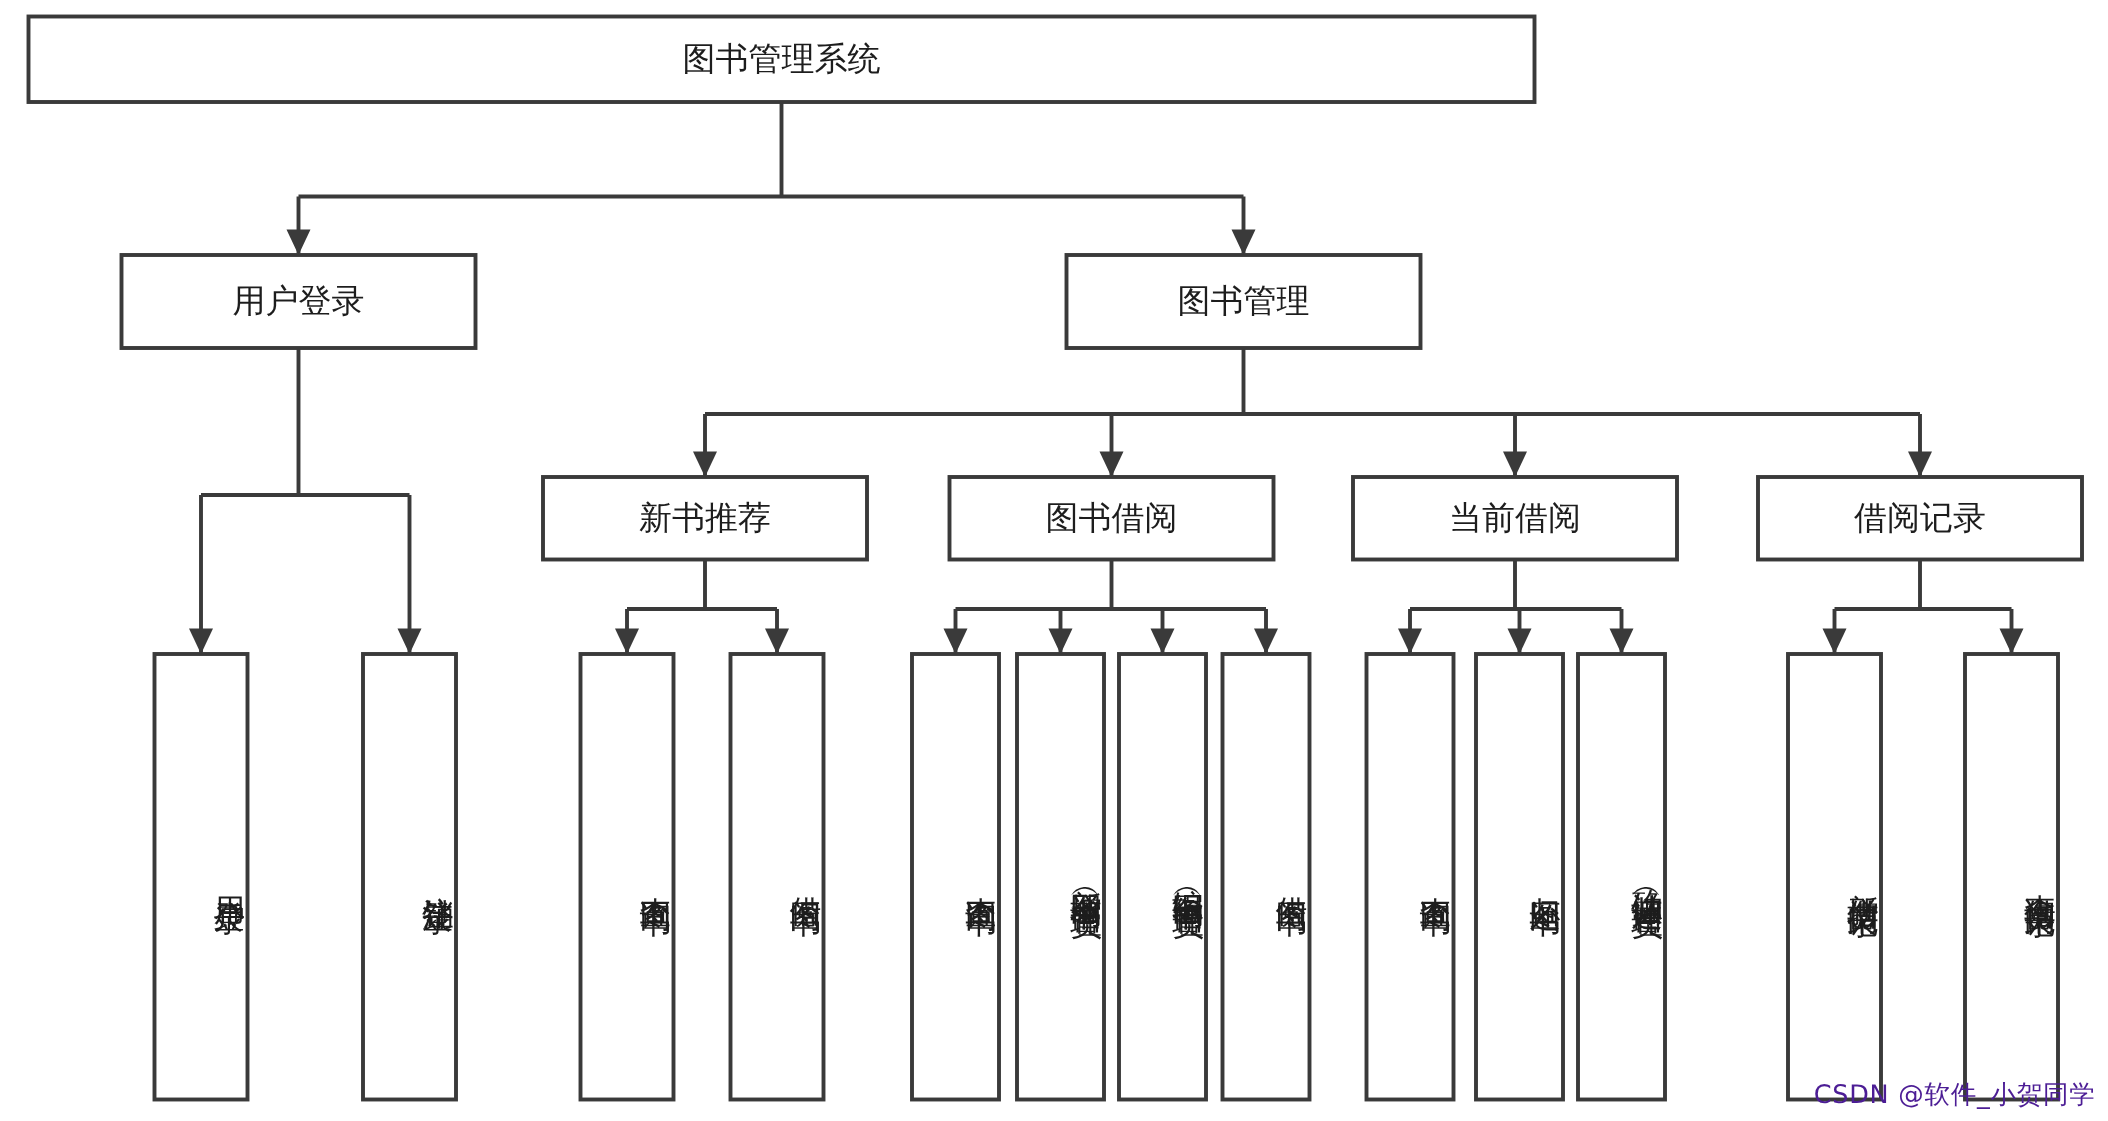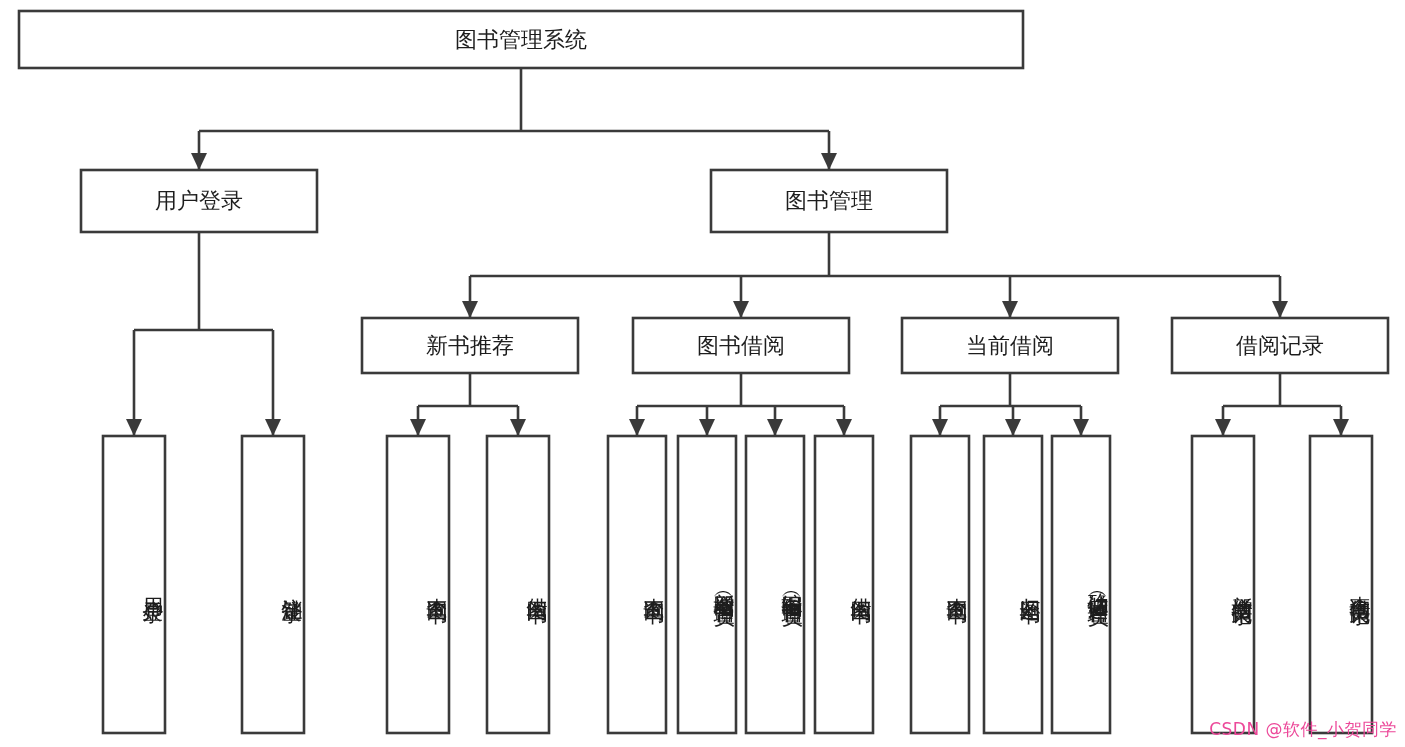--- a/index.html
+++ b/index.html
@@ -59,21 +59,21 @@
     text-align: center;
     white-space: nowrap;
     pointer-events: none;
   }
   .watermark {
     position: absolute;
     right: 8px;
     bottom: 6px;
     font-family: "DejaVu Sans", "Liberation Sans", sans-serif;
     font-size: 17px;
-    color: #ec4899;
+    color: #4c1d95;
     letter-spacing: 0.5px;
     white-space: nowrap;
     text-align: center;
   }
 </style>
 </head>
 <body>
 
 <div id="diagram-root">
 

